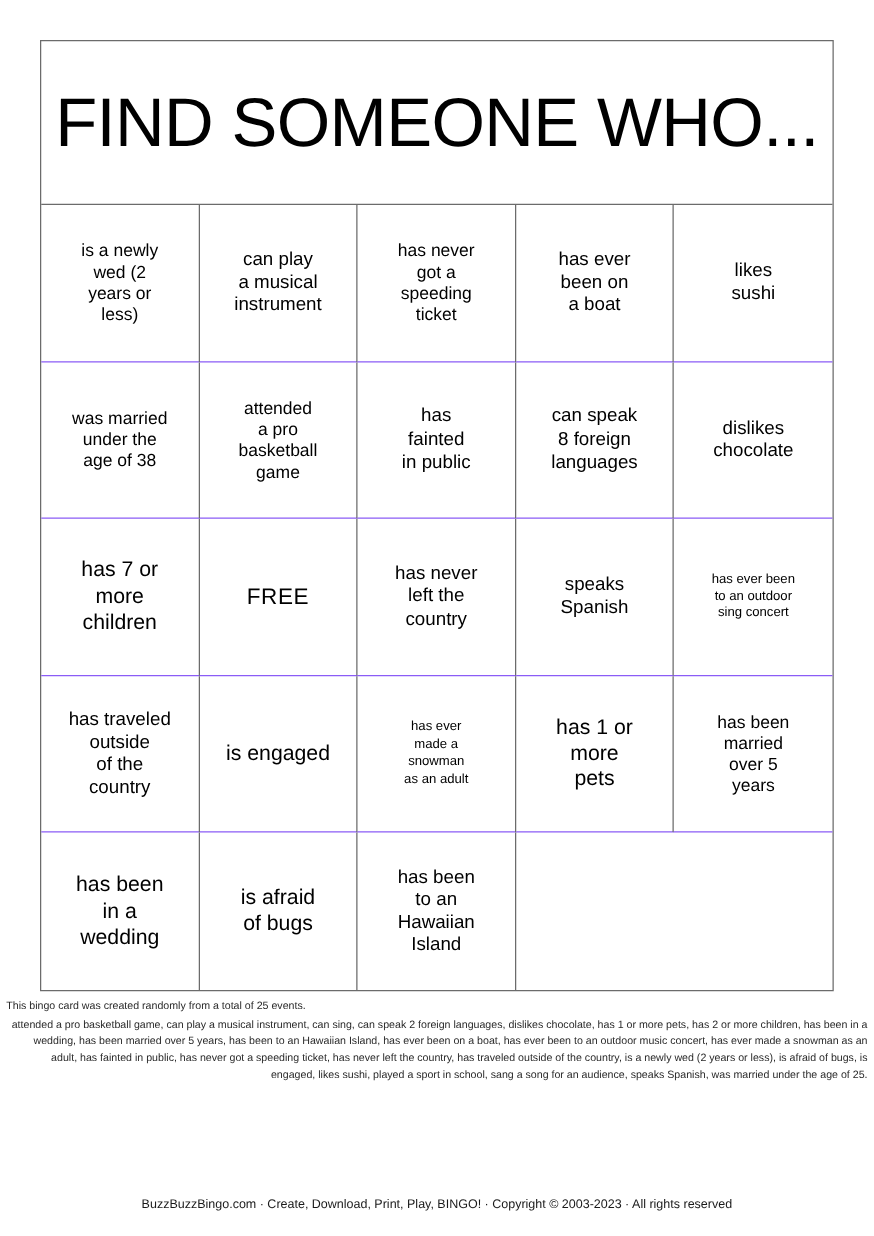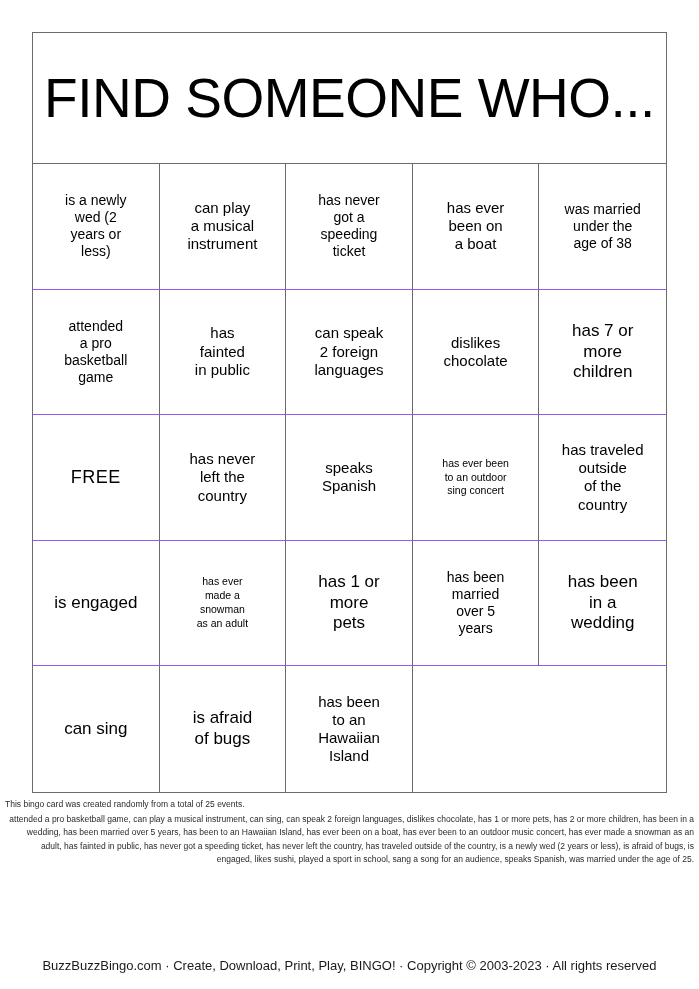--- a/index.html
+++ b/index.html
@@ -104,21 +104,21 @@
     text-align: right;
   }
 
   
   .copyright {
     position: absolute;
     left: 0;
     top: 958px;
     width: 699px;
     text-align: center;
-    font-size: 13px;
+    font-size: 10px;
     color: #1a1a1a;
   }
 </style>
 </head>
 <body>
 
 <div class="page">
 
   <div class="card">
 
@@ -142,39 +142,43 @@
           <span class="txt">has never
 got a
 speeding
 ticket</span>
         </div>
         <div class="cell fs-md">
           <span class="txt">has ever
 been on
 a boat</span>
         </div>
+        <div class="cell fs-md">
+          <span class="txt">likes
+sushi</span>
+        </div>
         <div class="cell fs-sm">
           <span class="txt">was married
 under the
 age of 38</span>
         </div>
         <div class="cell fs-sm">
           <span class="txt">attended
 a pro
 basketball
 game</span>
         </div>
         <div class="cell fs-md">
           <span class="txt">has
 fainted
 in public</span>
         </div>
         <div class="cell fs-md">
           <span class="txt">can speak
-2 foreign
+8 foreign
 languages</span>
         </div>
         <div class="cell fs-md">
           <span class="txt">dislikes
 chocolate</span>
         </div>
         <div class="cell fs-lg">
           <span class="txt">has 7 or
 more
 children</span>
@@ -221,23 +225,20 @@
 married
 over 5
 years</span>
         </div>
         <div class="cell fs-lg">
           <span class="txt">has been
 in a
 wedding</span>
         </div>
         <div class="cell fs-lg">
-          <span class="txt">can sing</span>
-        </div>
-        <div class="cell fs-lg">
           <span class="txt">is afraid
 of bugs</span>
         </div>
         <div class="cell fs-md">
           <span class="txt">has been
 to an
 Hawaiian
 Island</span>
         </div>
       </div>

